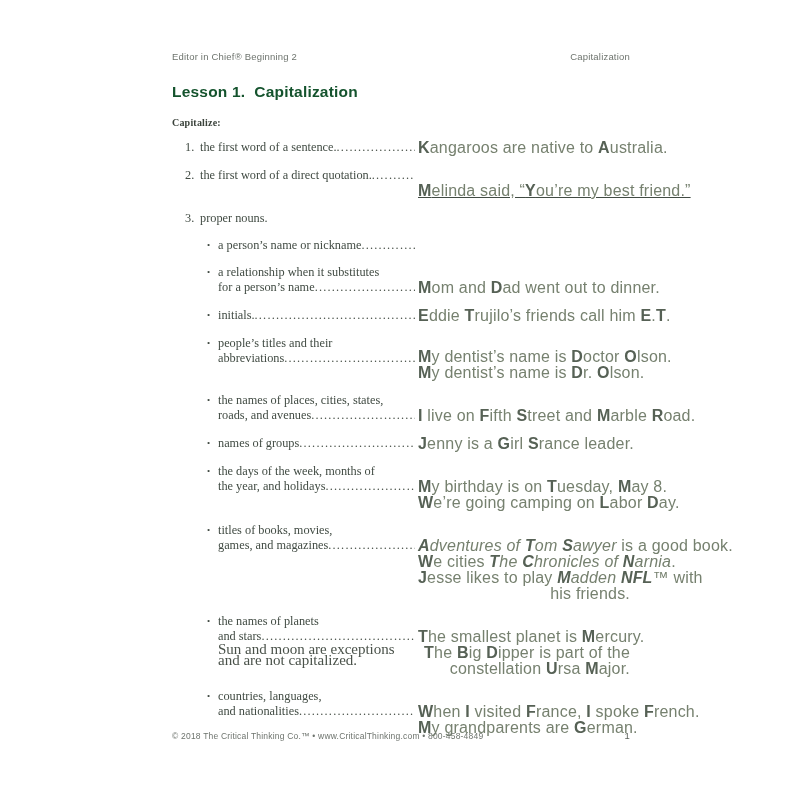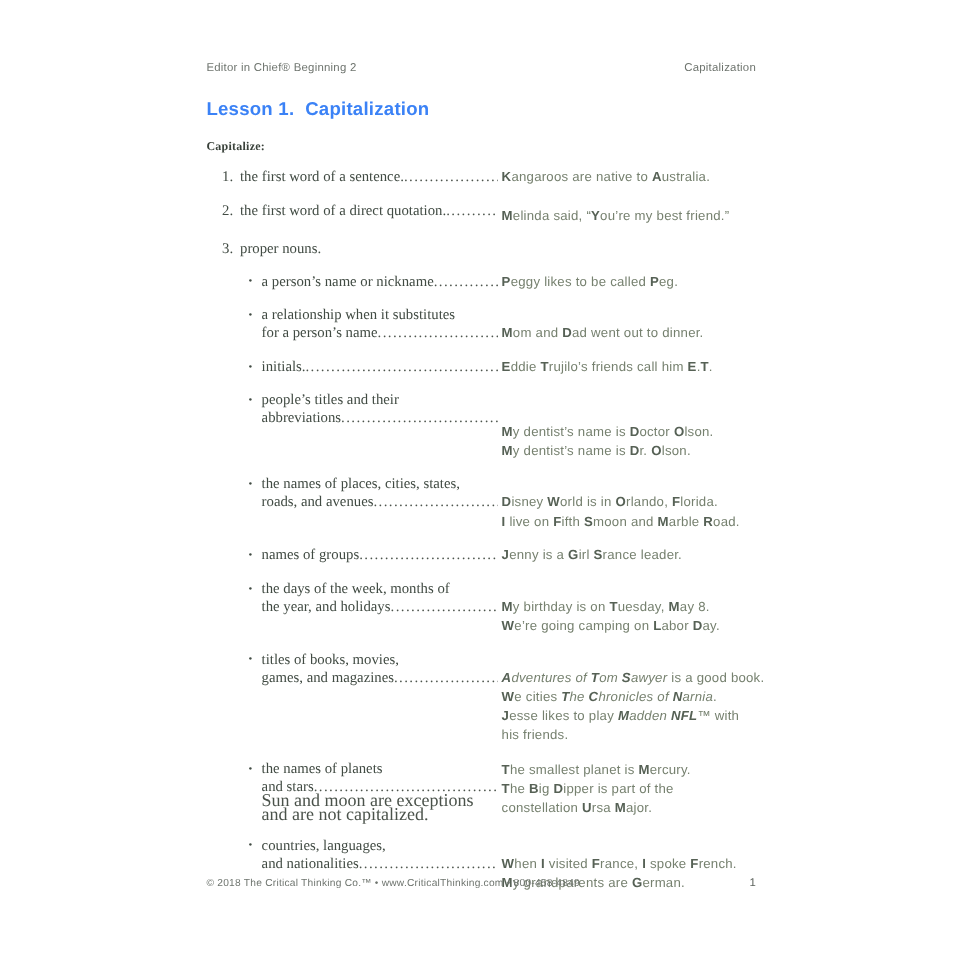--- a/index.html
+++ b/index.html
@@ -4,43 +4,43 @@
 <style>
   html,body{margin:0;padding:0;background:#ffffff;}
   .page{position:relative;width:800px;height:800px;background:#ffffff;overflow:hidden;
         font-family:"Liberation Serif",serif;color:#414b43;}
   .content{position:absolute;left:172px;top:51px;width:458px;}
 
   .header{display:flex;justify-content:space-between;align-items:baseline;
           font-family:"Liberation Sans",sans-serif;font-size:9.5px;color:#6e746e;letter-spacing:0.2px;}
 
   .title{margin:21px 0 0 0;font-family:"Liberation Sans",sans-serif;font-weight:bold;
-         font-size:15.5px;color:#3b82f6;letter-spacing:0.2px;}
+         font-size:15.5px;color:#14532d;letter-spacing:0.2px;}
 
   .section-heading{margin-top:16px;font-weight:bold;font-size:10px;color:#39413a;letter-spacing:0.2px;}
 
   #rules{margin-top:1px;}
   .rule-row{display:flex;margin-top:12px;}
   .rule-left{width:243px;flex:none;display:flex;align-items:flex-start;box-sizing:border-box;}
   .rule-left.num{padding-left:13px;}
   .rule-left.bullet{padding-left:35px;}
   .marker{flex:none;font-size:12.3px;line-height:15px;color:#414b43;}
   .rule-left.num .marker{width:15px;}
   .rule-left.bullet .marker{width:11px;font-size:9px;}
   .label-block{flex:1;min-width:0;}
   .label-line{font-size:12.3px;line-height:15px;white-space:nowrap;color:#414b43;}
   .leader-line{display:flex;align-items:baseline;}
   .leader-line .label-text{flex:none;}
   .dotted-leader{flex:1;overflow:hidden;white-space:nowrap;letter-spacing:1.2px;color:#4c544c;
                  font-size:12.3px;line-height:15px;}
   .note-line{font-size:15px;line-height:11px;white-space:nowrap;color:#4a524a;}
 
   .rule-right{flex:1;min-width:0;padding-left:3px;}
-  .example-line{font-family:"Liberation Sans",sans-serif;font-size:11px;line-height:16px;
-                color:#76816f;letter-spacing:0.2px;white-space:nowrap;}
+  .example-line{font-family:"Liberation Sans",sans-serif;font-size:16px;line-height:16px;
+                color:#76816f;letter-spacing:0.2px;white-space:nowrap;text-align:right;}
   .example-line .cap{font-weight:bold;color:#566155;}
   .example-line .it{font-style:italic;}
 
   .footer{position:absolute;left:172px;right:170px;top:730px;display:flex;
           justify-content:space-between;align-items:baseline;
           font-family:"Liberation Sans",sans-serif;font-size:8.5px;color:#6e746e;letter-spacing:0.2px;}
   .footer .page-num{font-size:9.5px;color:#5d635d;}
 </style>
 </head>
 <body>
@@ -71,21 +71,21 @@
         <div class="rule-row">
           <div class="rule-left num">
             <span class="marker">2.</span>
             <div class="label-block">
               <div class="label-line leader-line">
                 <span class="label-text">the first word of a direct quotation. </span>
                 <span class="dotted-leader">........................................................................................................................</span>
               </div>
             </div>
           </div>
-          <div class="rule-right" style="margin-top: 4px;">
+          <div class="rule-right" style="margin-top: 15px; text-decoration: underline;">
             <div class="example-line"><span class="cap">M</span><span>elinda said, “</span><span class="cap">Y</span><span>ou’re my best friend.”</span></div>
           </div>
         </div>
         <div class="rule-row">
           <div class="rule-left num">
             <span class="marker">3.</span>
             <div class="label-block">
               <div class="label-line">proper nouns.</div>
             </div>
           </div>
@@ -94,23 +94,20 @@
         <div class="rule-row">
           <div class="rule-left bullet">
             <span class="marker">•</span>
             <div class="label-block">
               <div class="label-line leader-line">
                 <span class="label-text">a person’s name or nickname</span>
                 <span class="dotted-leader">........................................................................................................................</span>
               </div>
             </div>
           </div>
-          <div class="rule-right" style="margin-top: 0px;">
-            <div class="example-line"><span class="cap">P</span><span>eggy likes to be called </span><span class="cap">P</span><span>eg.</span></div>
-          </div>
         </div>
         <div class="rule-row">
           <div class="rule-left bullet">
             <span class="marker">•</span>
             <div class="label-block">
               <div class="label-line">a relationship when it substitutes</div>
               <div class="label-line leader-line">
                 <span class="label-text">for a person’s name </span>
                 <span class="dotted-leader">........................................................................................................................</span>
               </div>
@@ -138,39 +135,38 @@
           <div class="rule-left bullet">
             <span class="marker">•</span>
             <div class="label-block">
               <div class="label-line">people’s titles and their</div>
               <div class="label-line leader-line">
                 <span class="label-text">abbreviations </span>
                 <span class="dotted-leader">........................................................................................................................</span>
               </div>
             </div>
           </div>
-          <div class="rule-right" style="margin-top: 26px;">
+          <div class="rule-right" style="margin-top: 13px;">
             <div class="example-line"><span class="cap">M</span><span>y dentist’s name is </span><span class="cap">D</span><span>octor </span><span class="cap">O</span><span>lson.</span></div>
             <div class="example-line"><span class="cap">M</span><span>y dentist’s name is </span><span class="cap">D</span><span>r. </span><span class="cap">O</span><span>lson.</span></div>
           </div>
         </div>
         <div class="rule-row">
           <div class="rule-left bullet">
             <span class="marker">•</span>
             <div class="label-block">
               <div class="label-line">the names of places, cities, states,</div>
               <div class="label-line leader-line">
                 <span class="label-text">roads, and avenues </span>
                 <span class="dotted-leader">........................................................................................................................</span>
               </div>
             </div>
           </div>
           <div class="rule-right" style="margin-top: 15px;">
-            <div class="example-line"><span class="cap">D</span><span>isney </span><span class="cap">W</span><span>orld is in </span><span class="cap">O</span><span>rlando, </span><span class="cap">F</span><span>lorida.</span></div>
-            <div class="example-line"><span class="cap">I</span><span> live on </span><span class="cap">F</span><span>ifth </span><span class="cap">S</span><span>moon and </span><span class="cap">M</span><span>arble </span><span class="cap">R</span><span>oad.</span></div>
+            <div class="example-line"><span class="cap">I</span><span> live on </span><span class="cap">F</span><span>ifth </span><span class="cap">S</span><span>treet and </span><span class="cap">M</span><span>arble </span><span class="cap">R</span><span>oad.</span></div>
           </div>
         </div>
         <div class="rule-row">
           <div class="rule-left bullet">
             <span class="marker">•</span>
             <div class="label-block">
               <div class="label-line leader-line">
                 <span class="label-text">names of groups</span>
                 <span class="dotted-leader">........................................................................................................................</span>
               </div>
@@ -220,21 +216,21 @@
             <div class="label-block">
               <div class="label-line">the names of planets</div>
               <div class="label-line leader-line">
                 <span class="label-text">and stars</span>
                 <span class="dotted-leader">........................................................................................................................</span>
               </div>
               <div class="note-line">Sun and moon are exceptions</div>
               <div class="note-line">and are not capitalized.</div>
             </div>
           </div>
-          <div class="rule-right" style="margin-top: 1px;">
+          <div class="rule-right" style="margin-top: 15px;">
             <div class="example-line"><span class="cap">T</span><span>he smallest planet is </span><span class="cap">M</span><span>ercury.</span></div>
             <div class="example-line"><span class="cap">T</span><span>he </span><span class="cap">B</span><span>ig </span><span class="cap">D</span><span>ipper is part of the</span></div>
             <div class="example-line"><span>constellation </span><span class="cap">U</span><span>rsa </span><span class="cap">M</span><span>ajor.</span></div>
           </div>
         </div>
         <div class="rule-row">
           <div class="rule-left bullet">
             <span class="marker">•</span>
             <div class="label-block">
               <div class="label-line">countries, languages,</div>

